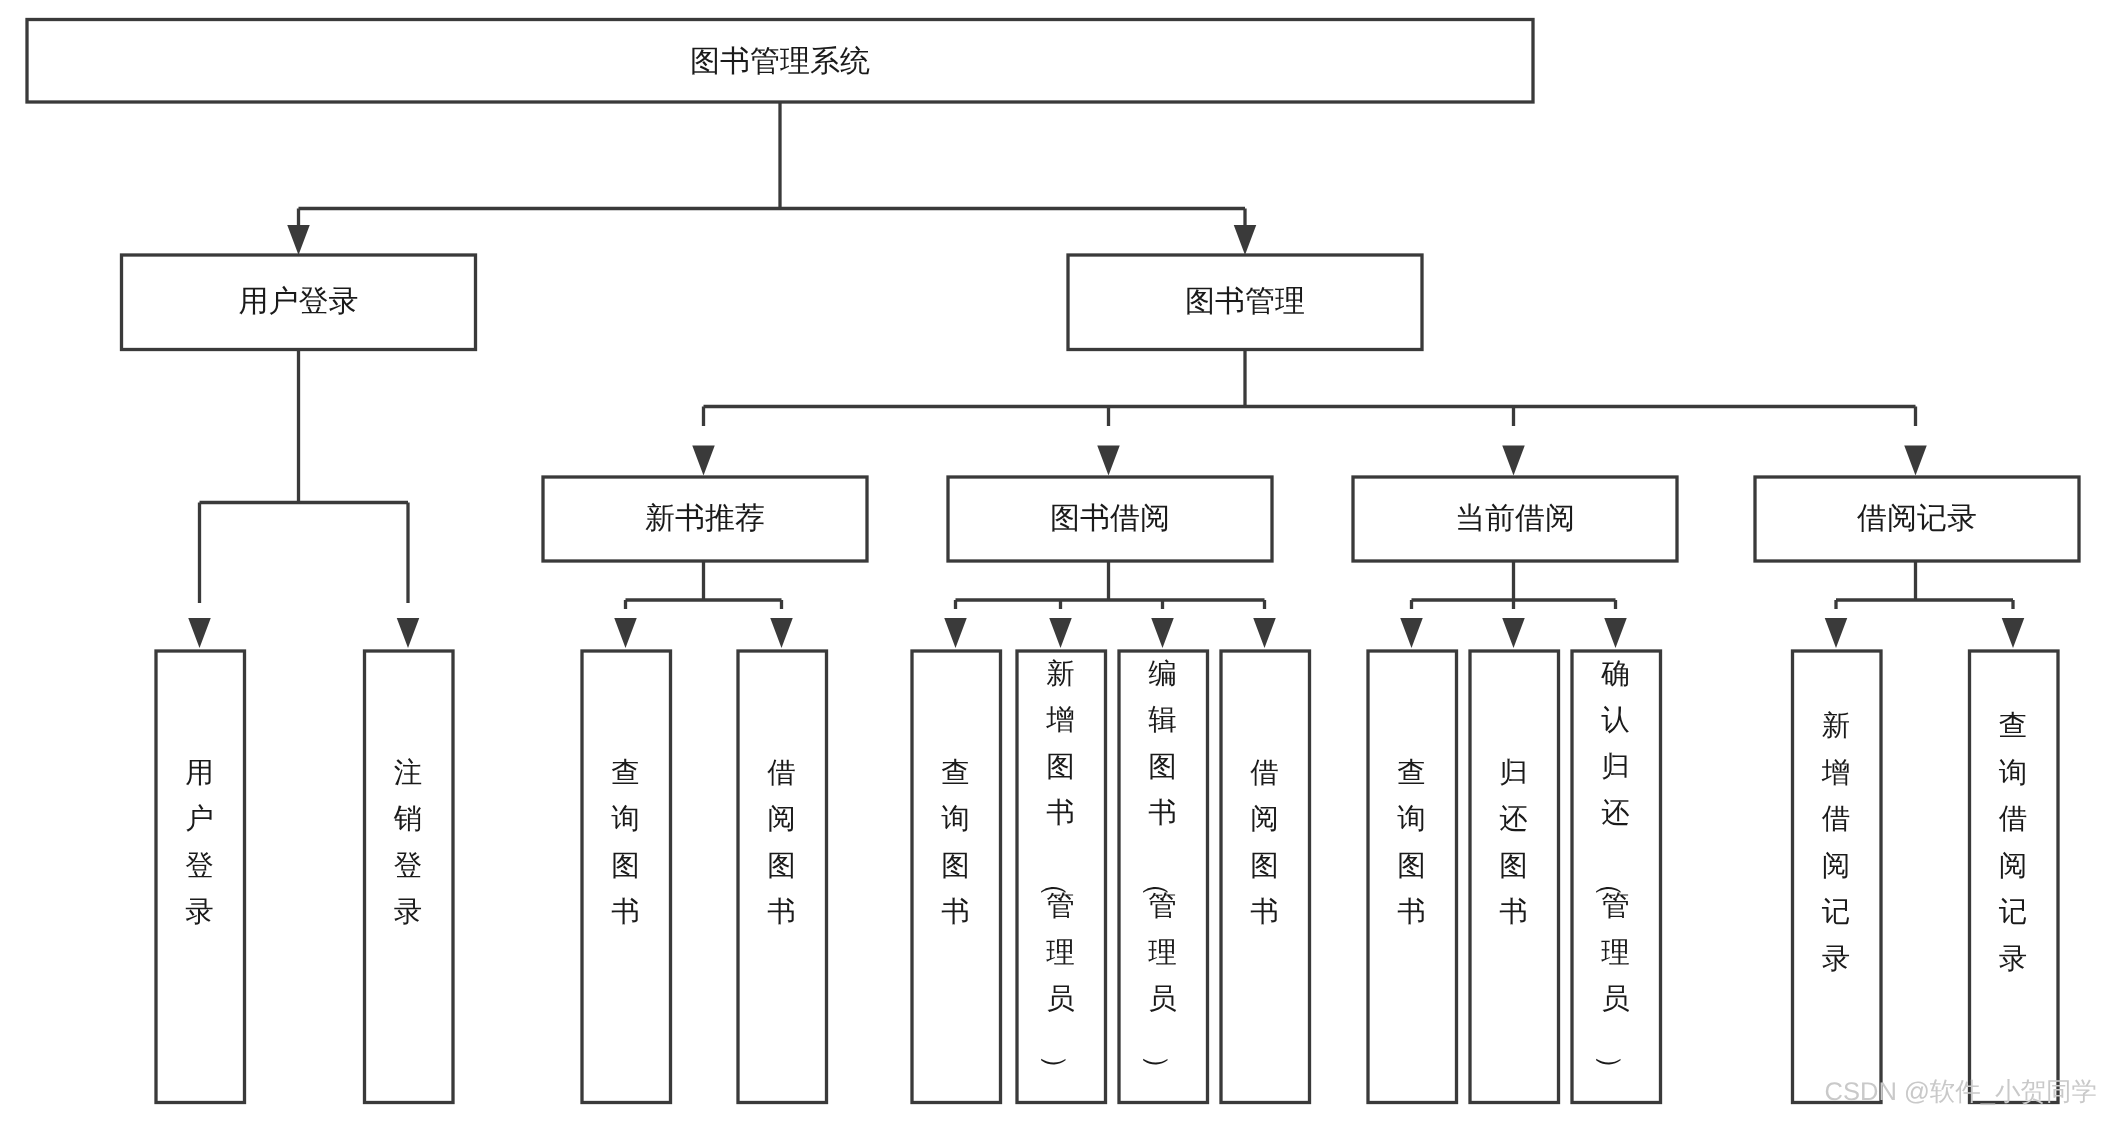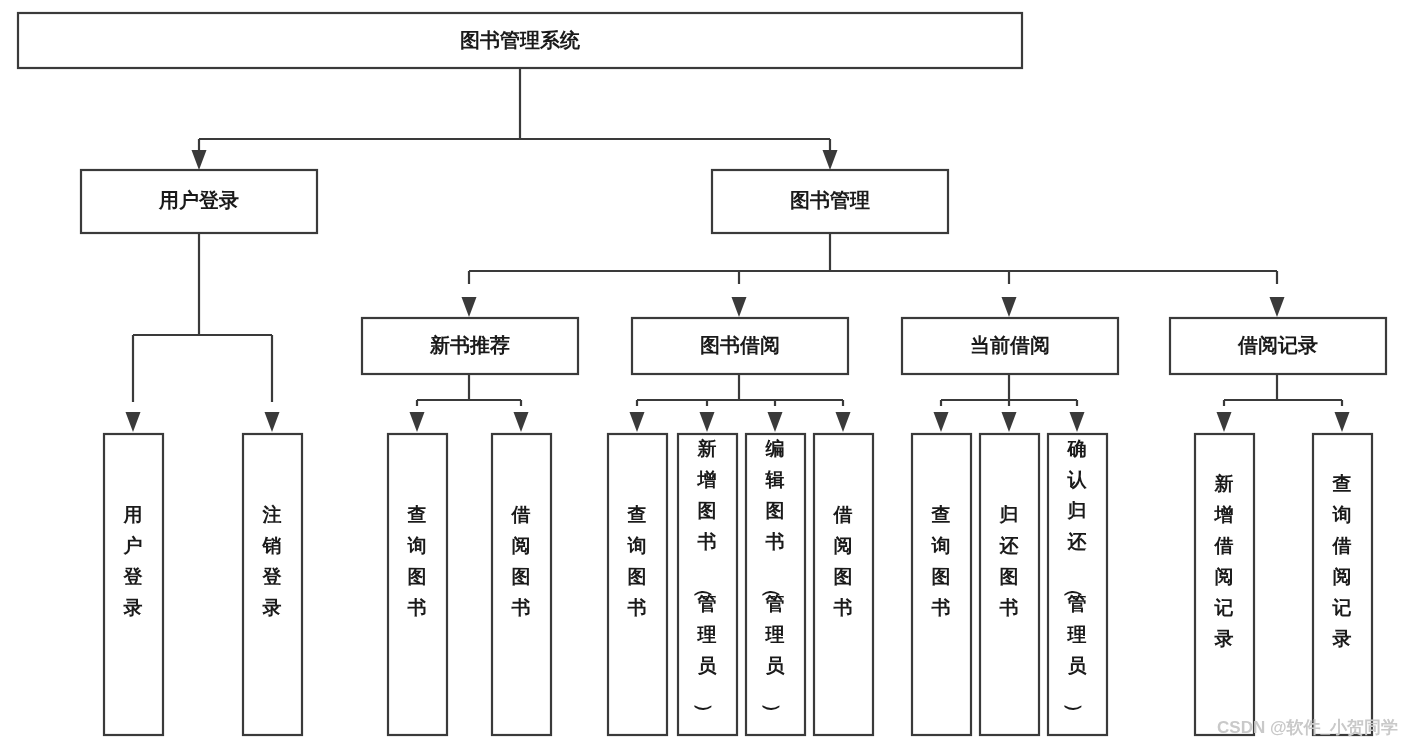--- a/index.html
+++ b/index.html
@@ -11,21 +11,20 @@
     width: 1405px;
     height: 747px;
     font-family: "Liberation Sans", "DejaVu Sans", sans-serif;
     overflow: hidden;
   }
   #diagram-root {
     position: relative;
     width: 1405px;
     height: 747px;
     background: #ffffff;
-    font-weight: bold;
   }
   svg.tree-canvas {
     display: block;
     width: 1405px;
     height: 747px;
   }
   .node-rect {
     fill: #ffffff;
     stroke: #3a3a3a;
     stroke-width: 2.2;

